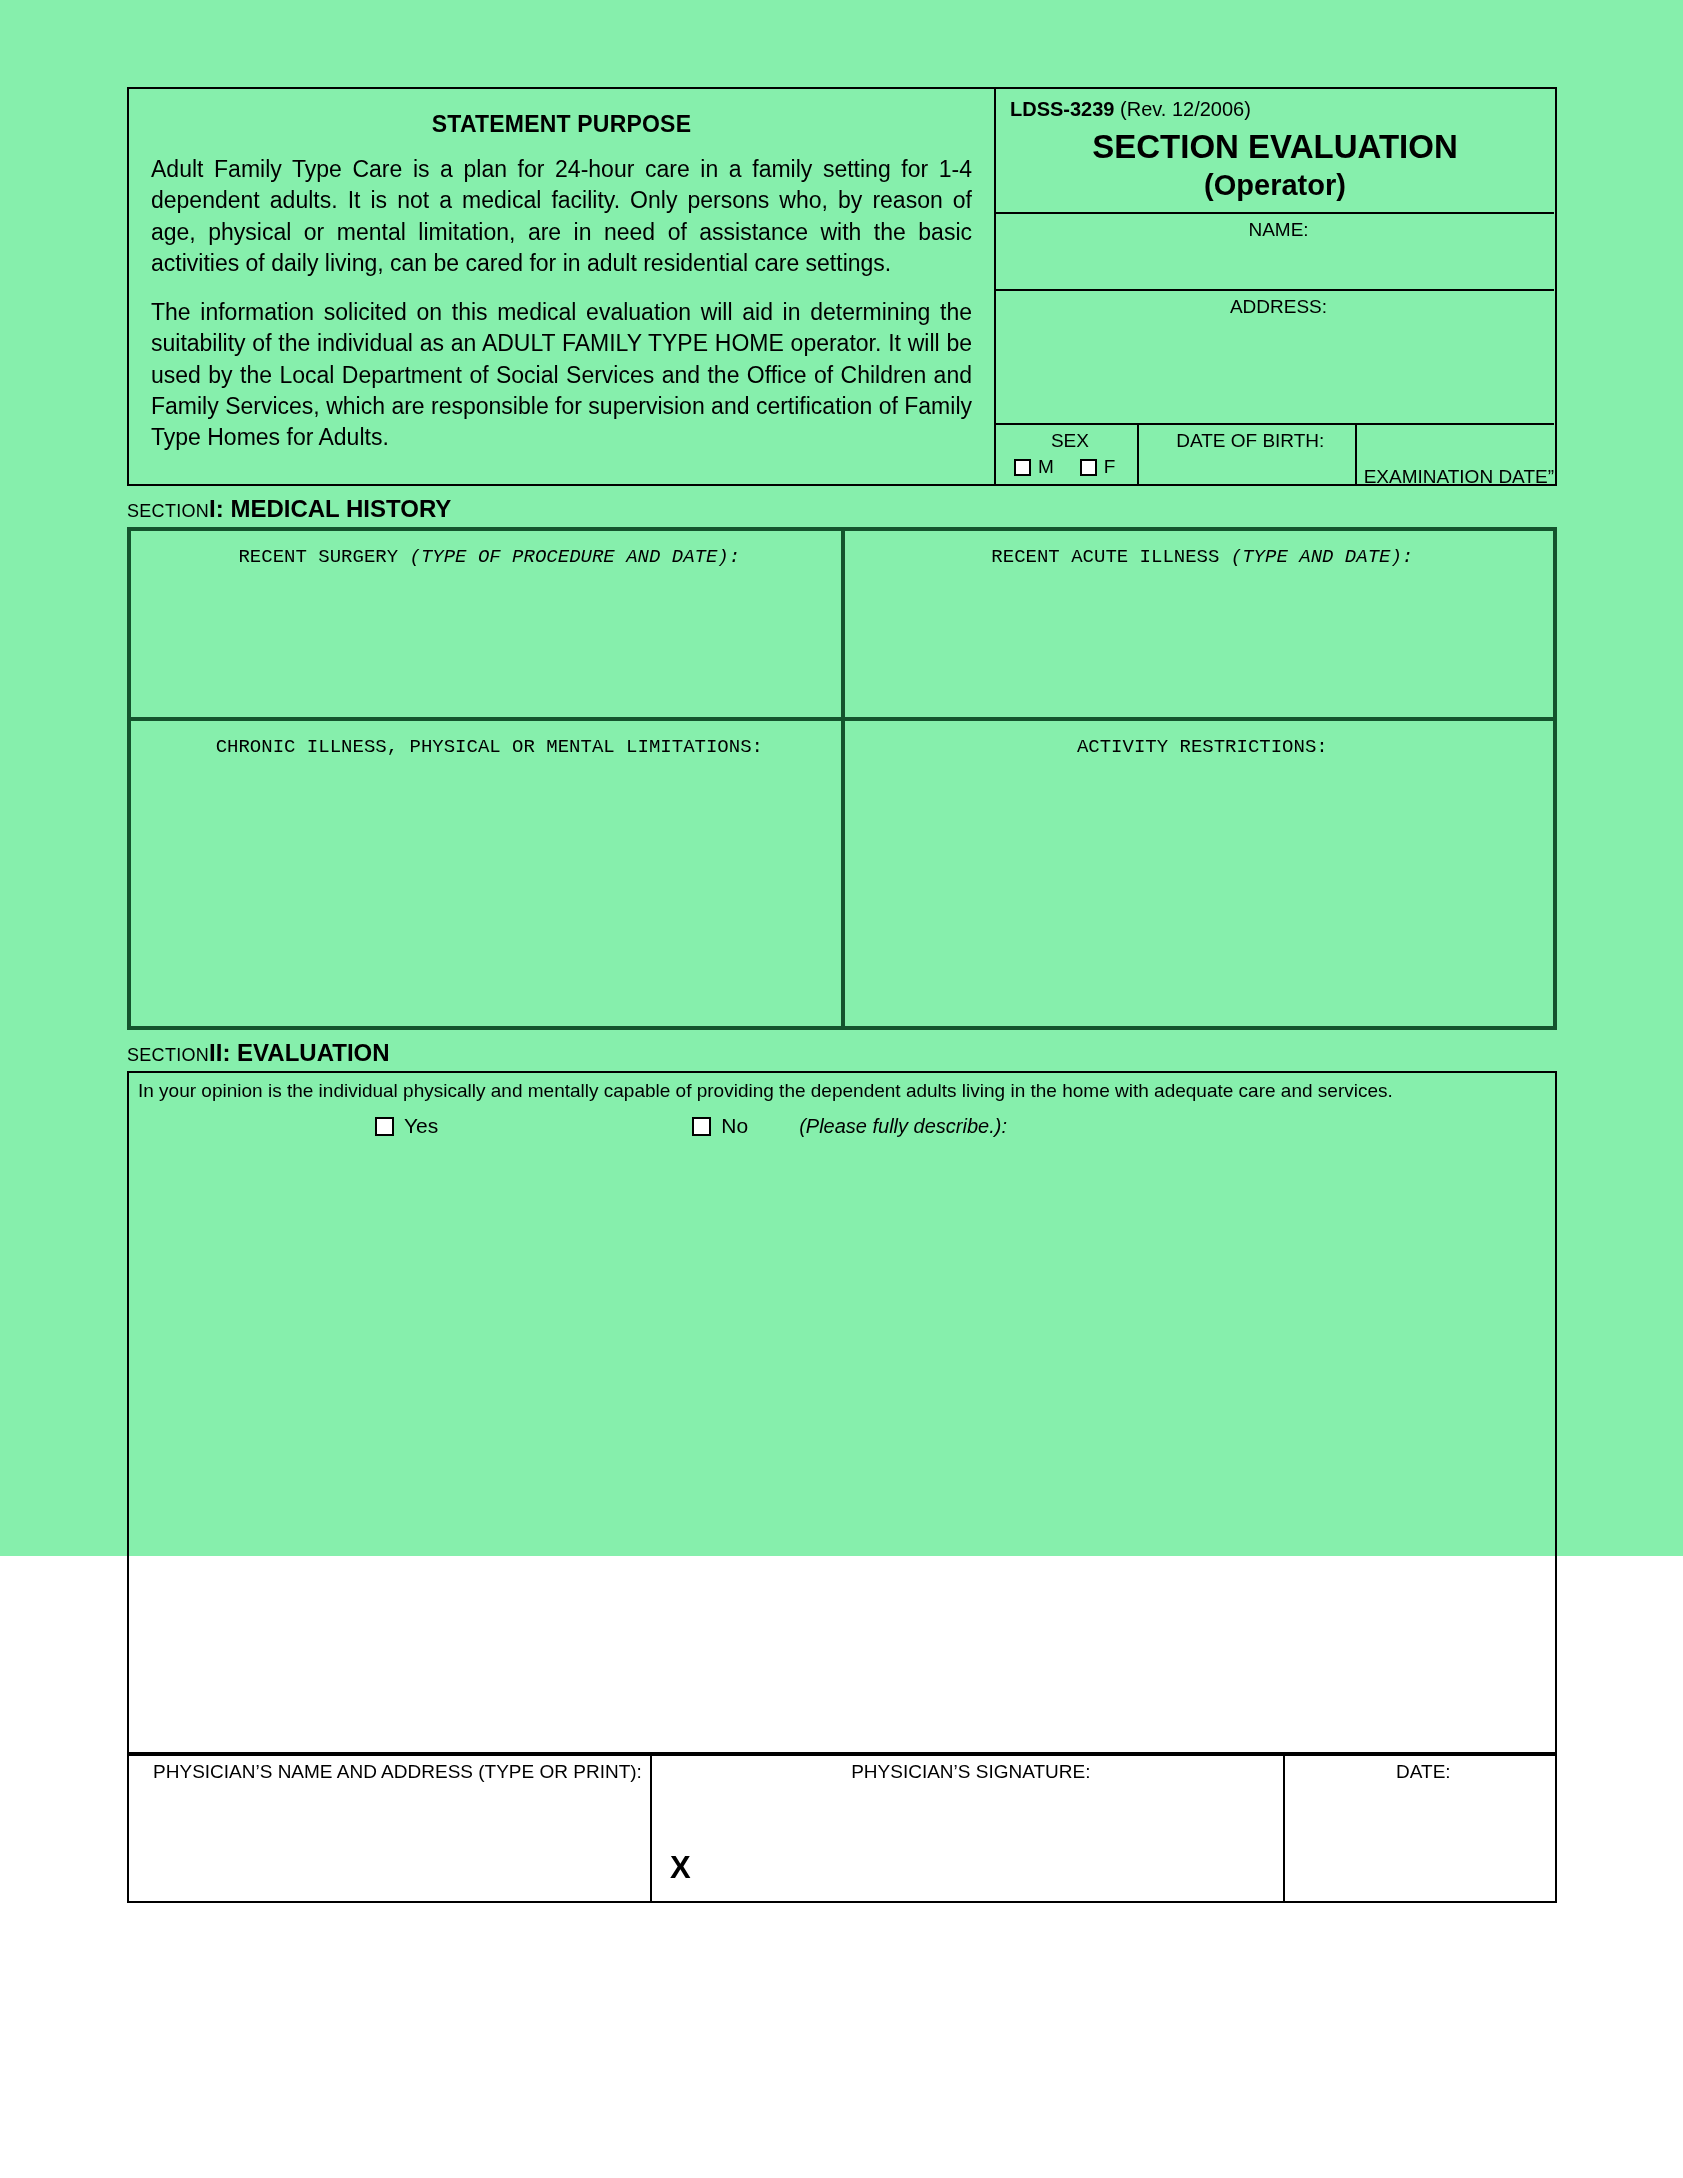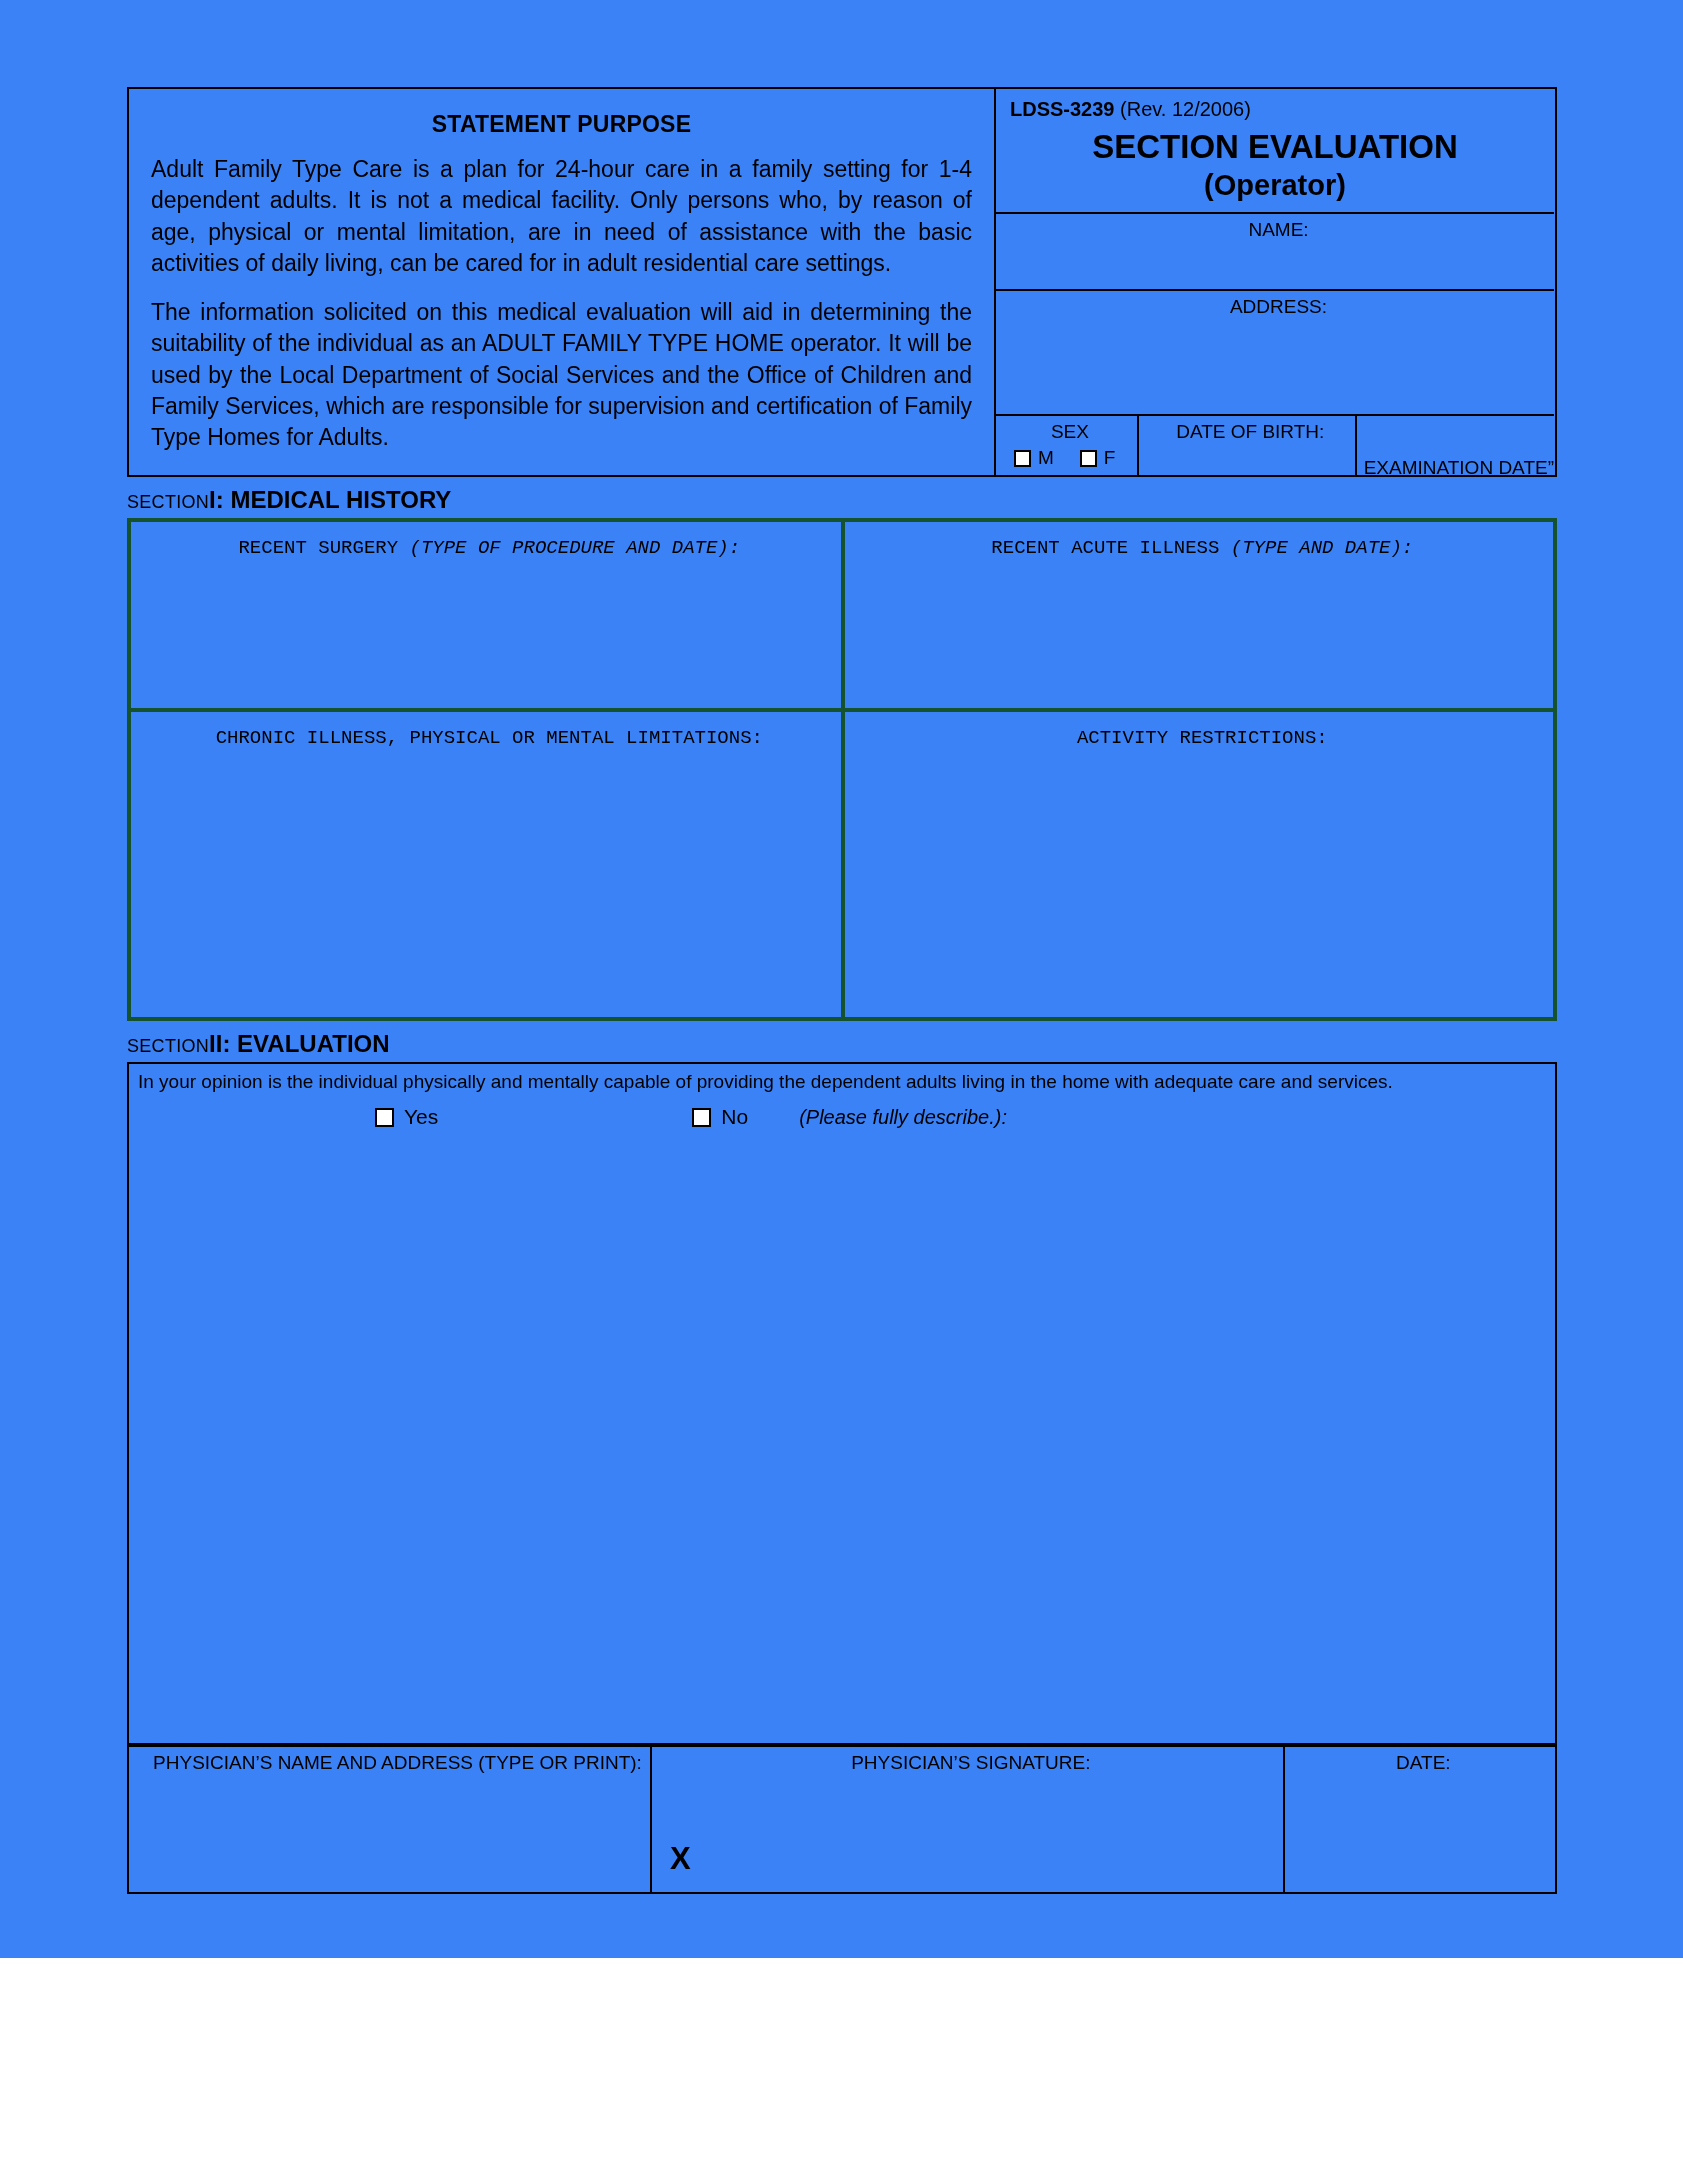--- a/index.html
+++ b/index.html
@@ -14,22 +14,22 @@
     color: #000000;
     width: 1683px;
     height: 2178px;
     position: relative;
   }
 
   .page {
     position: absolute;
     left: 0; top: 0;
     width: 1683px;
-    height: 1958px;
-    background: #3b82f6;
+    height: 1556px;
+    background: #86efac;
     padding: 87px 127px 0 127px;
   }
   .cell-label {
     font-size: 19px;
     line-height: 1.15;
     padding: 5px 0 0 7px;
     white-space: nowrap;
     text-align: center;
   }
   .cell-label i { font-style: italic; }
@@ -58,21 +58,21 @@
     letter-spacing: 0.2px;
     margin: 6px 0 16px 0;
   }
   .stmt-p {
     font-size: 23px;
     line-height: 1.36;
     text-align: justify;
     text-align-last: left;
     margin: 0 0 18px 0;
   }
-  .stmt-p:last-child { margin-bottom: 8px; }
+  .stmt-p:last-child { margin-bottom: 17px; }
 
   .form-no {
     font-size: 20px;
     padding: 9px 0 0 14px;
   }
   .form-no b { font-weight: bold; }
   .doc-title {
     text-align: center;
     font-weight: bold;
     font-size: 33px;

